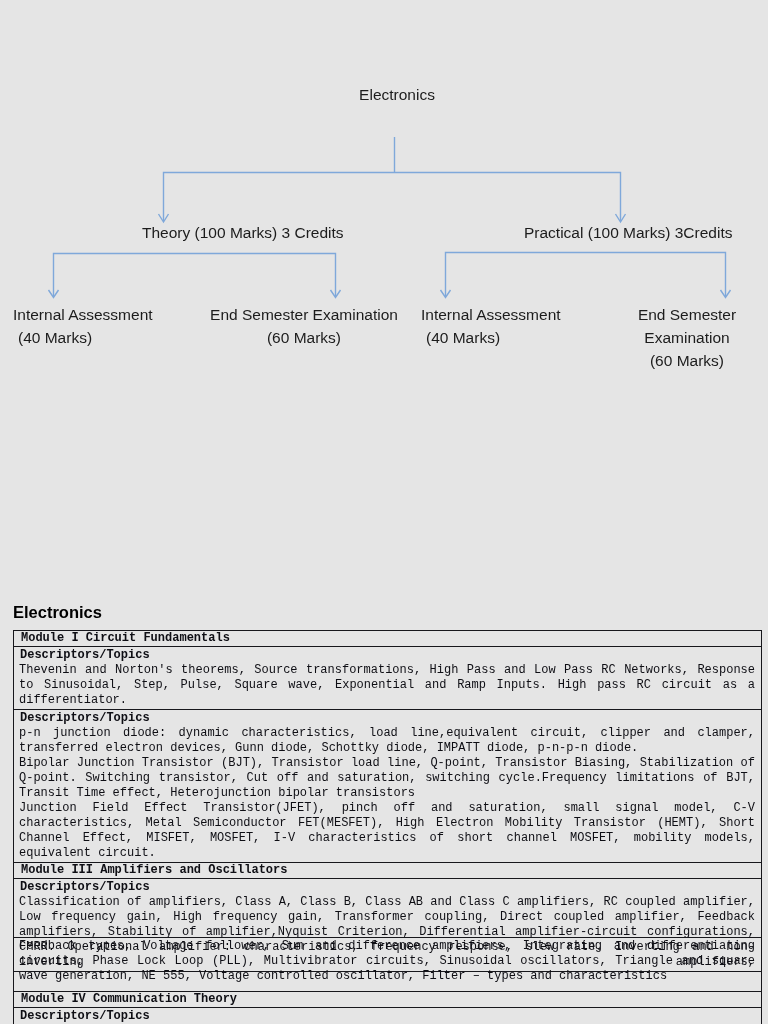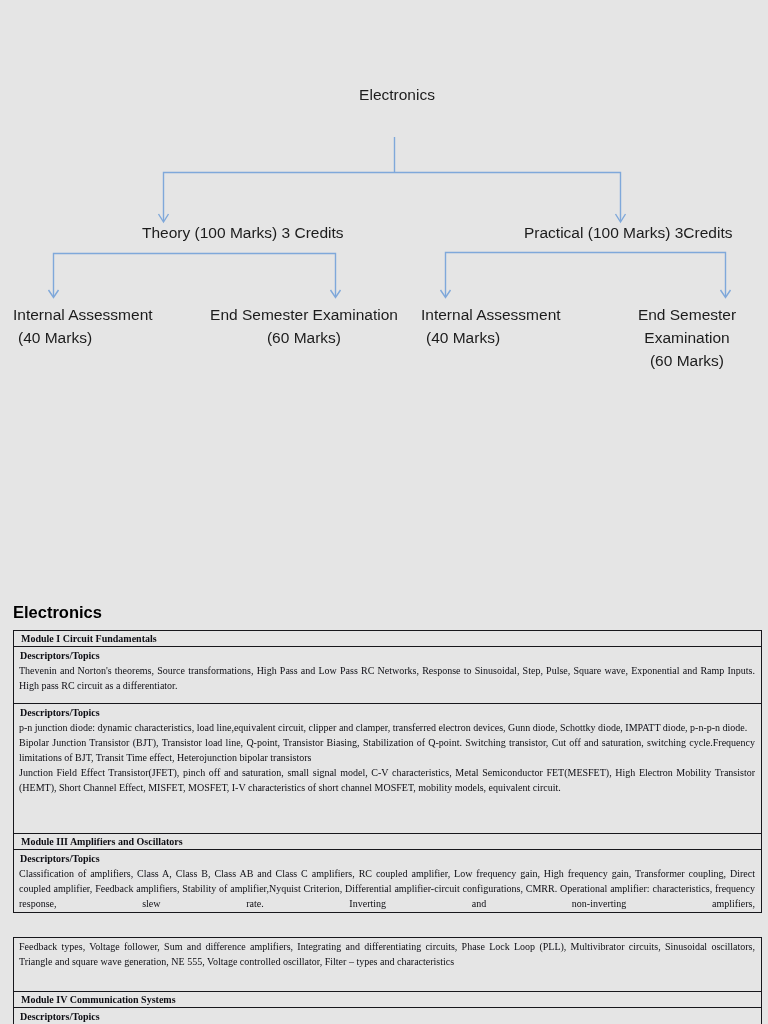--- a/index.html
+++ b/index.html
@@ -16,22 +16,22 @@
   }
   .fc-center { text-align:center; white-space:normal; }
   
   .sec-heading {
     position:absolute; left:13px; top:603px;
     font-size:16.5px; font-weight:bold; color:#000;
   }
   table.syl {
     position:absolute; left:13px; width:749px;
     border-collapse:collapse; table-layout:fixed;
-    font-family:Liberation Serif, serif;
-    font-size:10px; color:#0e0e14;
+    font-family:Liberation Mono, monospace;
+    font-size:12px; color:#0e0e14;
   }
   table.t1 { top:630px; }
   table.t2 { top:937px; }
   table.syl td {
     border:1.5px solid #17171c; vertical-align:top;
     padding:1px 6px 1px 5px; overflow:hidden;
   }
   tr.mod td {
     font-weight:bold; height:13px; line-height:13px;
     padding-left:7px;
@@ -122,21 +122,21 @@
     </table>
 
   <table class="syl t2">
     <tbody>
         <tr>
       <td class="h-t2p">
         <p>Feedback types, Voltage follower, Sum and difference amplifiers, Integrating and differentiating circuits, Phase Lock Loop (PLL), Multivibrator circuits, Sinusoidal oscillators, Triangle and square wave generation, NE 555, Voltage controlled oscillator, Filter – types and characteristics</p>
       </td>
     </tr>
     <tr class="mod">
-      <td>Module IV  Communication Systems</td>
+      <td>Module IV  Communication Theory</td>
     </tr>
     <tr>
       <td class="h-t2d">
         <div class="lbl">Descriptors/Topics</div>
       </td>
     </tr>
   </tbody>
     </table>
 
 </div>

